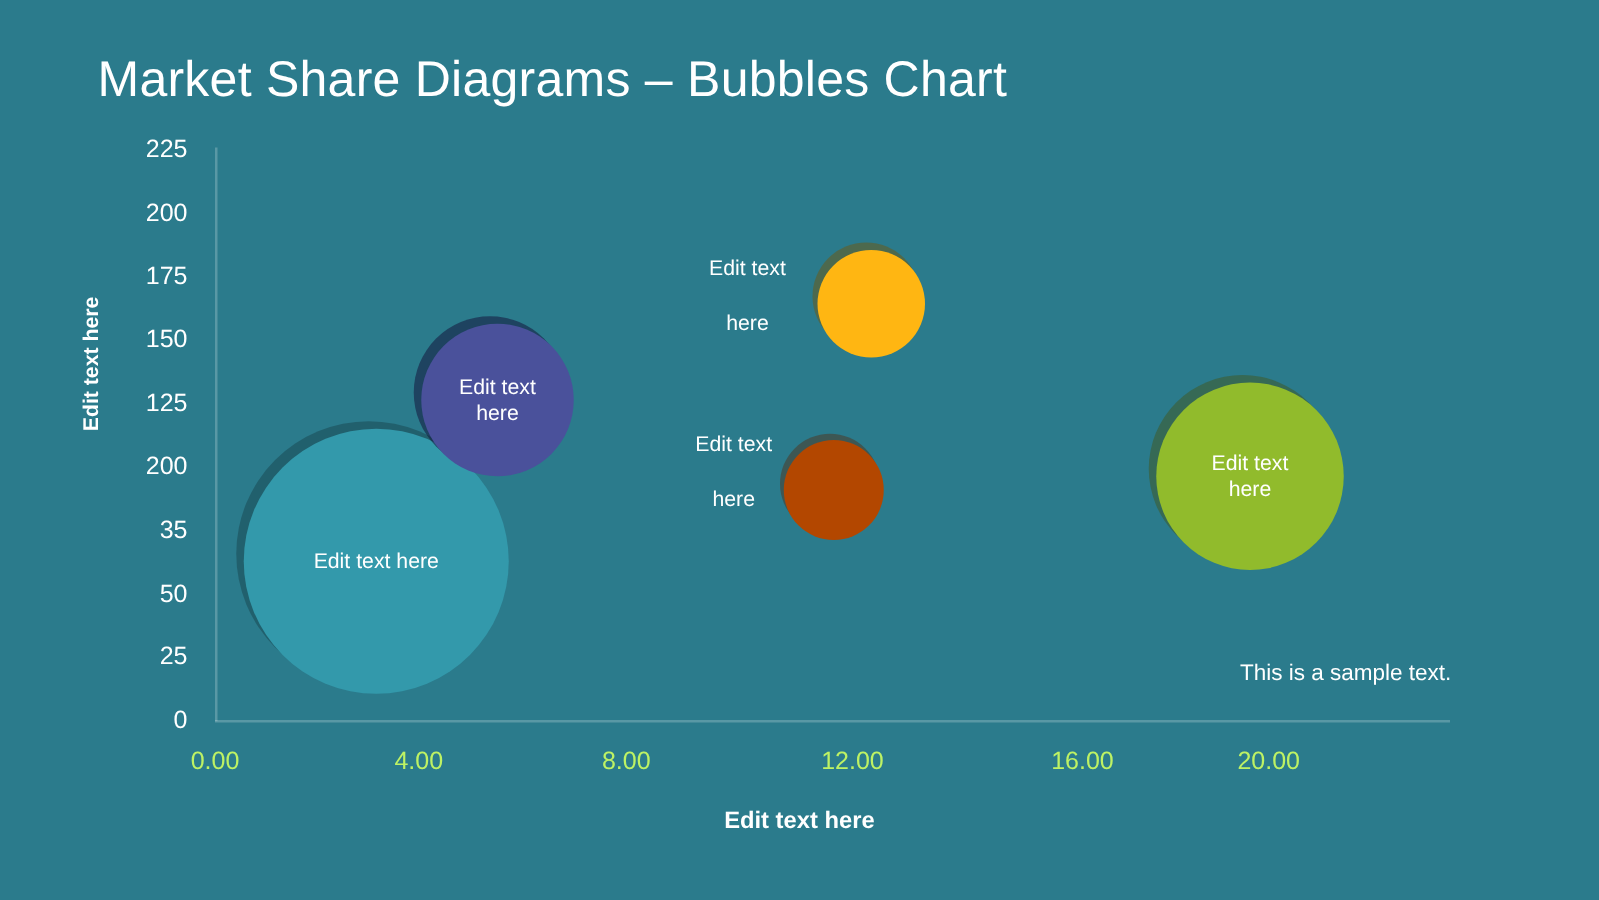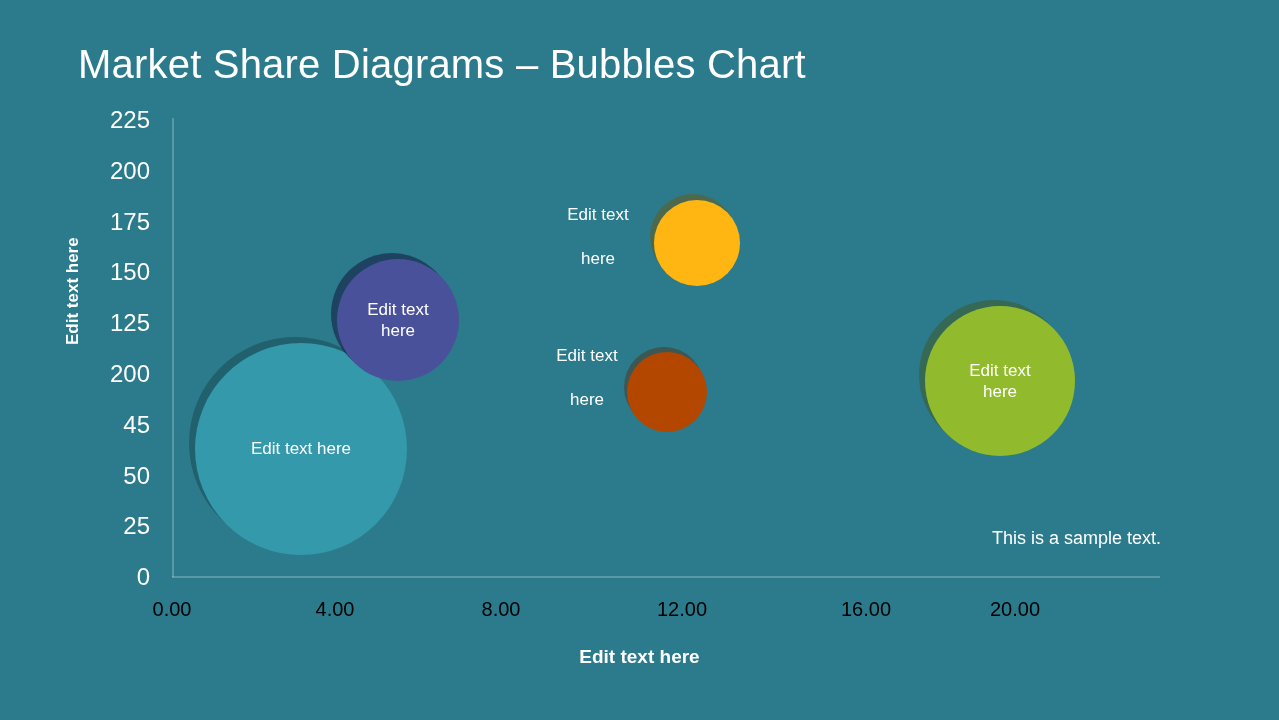--- a/index.html
+++ b/index.html
@@ -49,32 +49,32 @@
     height: 2px;
     background: rgba(255,255,255,0.22);
   }
 
   
   .y-tick {
     position: absolute;
     right: 1129px;           
     width: 60px;
     text-align: right;
-    font-size: 24px;
+    font-size: 20px;
     color: #ffffff;
     transform: translateY(-50%);
     white-space: nowrap;
   }
   .x-tick {
     position: absolute;
     top: 598px;
     width: 90px;
     text-align: center;
     font-size: 20px;
-    color: #000000;
+    color: #bef264;
     transform: translateX(-45px);
     white-space: nowrap;
   }
 
   
   #y-axis-title {
     position: absolute;
     left: 63px;
     top: 345px;
     font-size: 17px;
@@ -149,21 +149,21 @@
 
   <div id="y-axis-line"></div>
   <div id="x-axis-line"></div>
 
   <div class="y-tick" style="top:120px;">225</div>
   <div class="y-tick" style="top:171px;">200</div>
   <div class="y-tick" style="top:222px;">175</div>
   <div class="y-tick" style="top:272px;">150</div>
   <div class="y-tick" style="top:323px;">125</div>
   <div class="y-tick" style="top:374px;">200</div>
-  <div class="y-tick" style="top:425px;">45</div>
+  <div class="y-tick" style="top:425px;">35</div>
   <div class="y-tick" style="top:476px;">50</div>
   <div class="y-tick" style="top:526px;">25</div>
   <div class="y-tick" style="top:577px;">0</div>
 
   <div class="x-tick" style="left:172px;">0.00</div>
   <div class="x-tick" style="left:335px;">4.00</div>
   <div class="x-tick" style="left:501px;">8.00</div>
   <div class="x-tick" style="left:682px;">12.00</div>
   <div class="x-tick" style="left:866px;">16.00</div>
   <div class="x-tick" style="left:1015px;text-align:center;">20.00</div>

